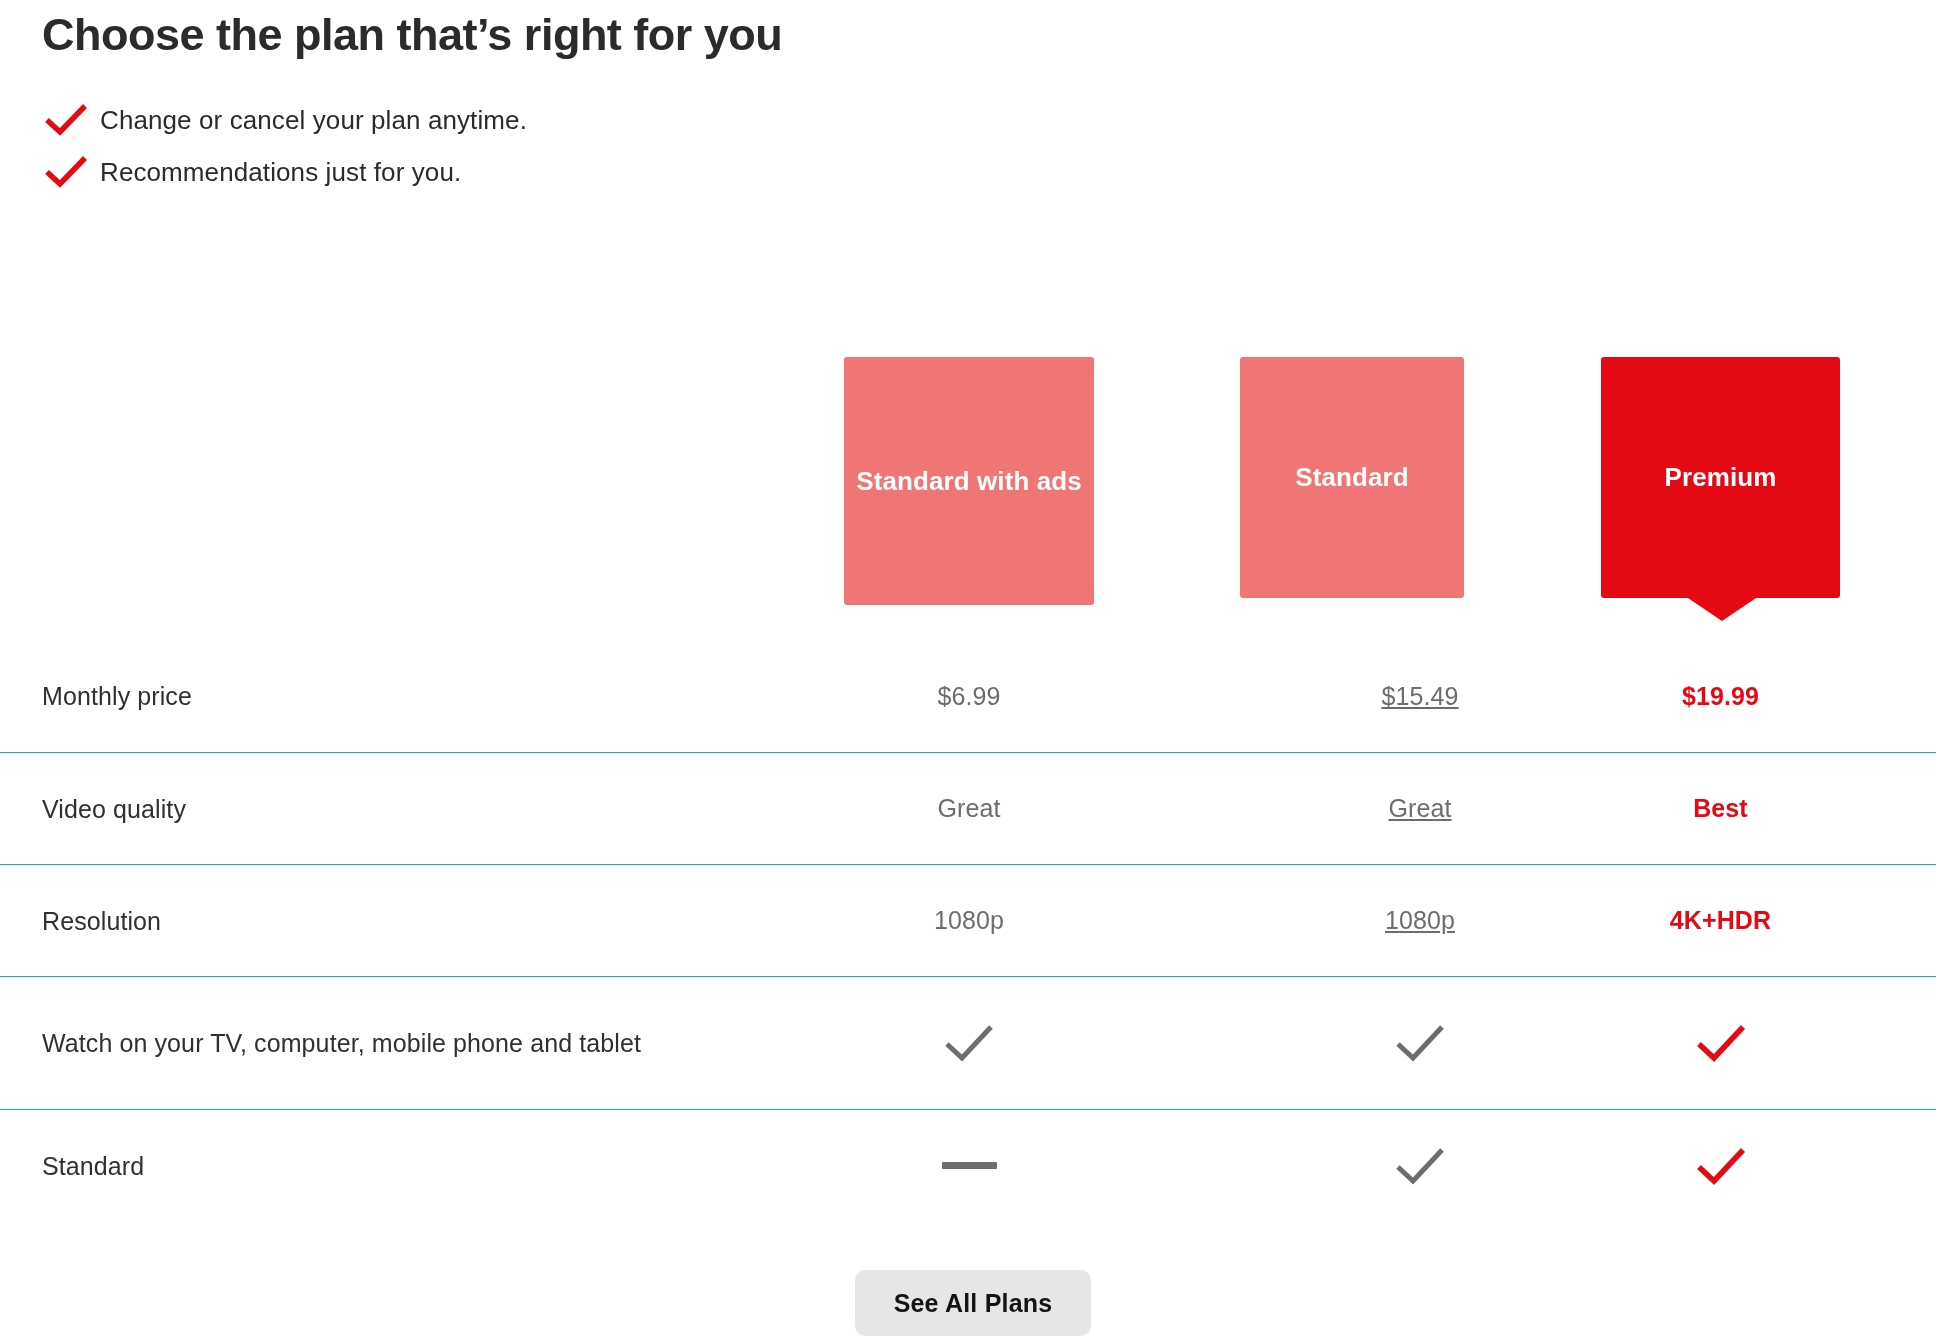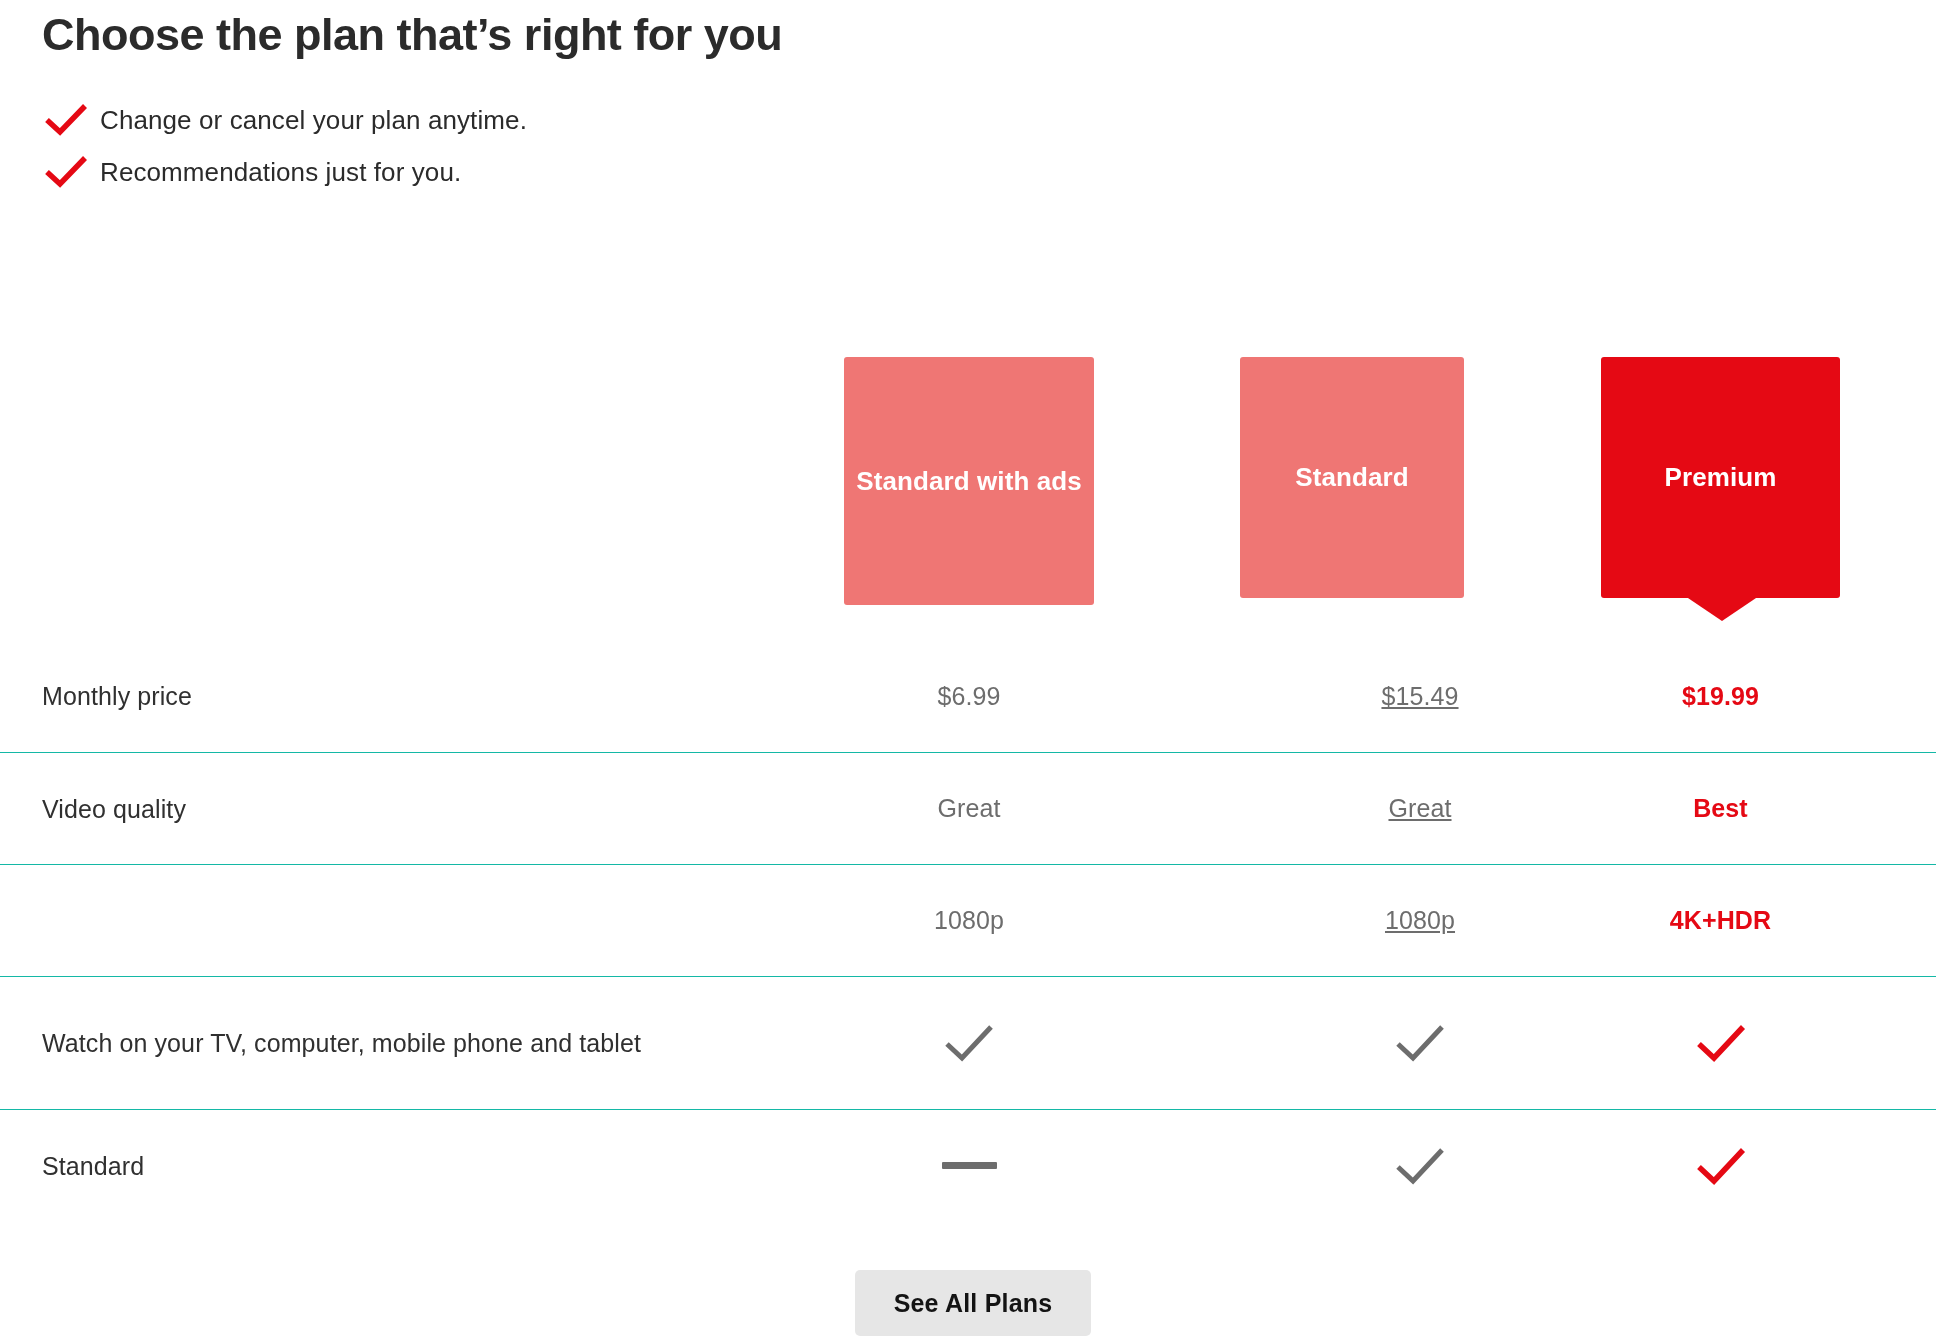--- a/index.html
+++ b/index.html
@@ -68,21 +68,21 @@
   .cell.c2 { left:1601px; width:239px; }
   .val-muted { color:#6d6d6d; font-weight:400; }
   .val-accent { color:#E50914; font-weight:700; }
   .cell svg { display:block; }
   .dash { width:55px; height:7px; background:#6d6d6d; border-radius:1px; }
 
   
   .see-all-plans {
     position:absolute; left:855px; top:1270px;
     width:236px; height:66px;
-    background:#e6e6e6; border:none; border-radius:5px;
+    background:#e6e6e6; border:none; border-radius:10px;
     font-family:"Liberation Sans", sans-serif;
     font-size:25px; font-weight:700; color:#141414;
     letter-spacing:0.2px; cursor:pointer;
     display:flex; align-items:center; justify-content:center;
   }
 </style>
 </head>
 <body>
 
 <div class="page">
@@ -131,20 +131,21 @@
     </div>
 
     <div class="trow">
       <div class="feature-label">Video quality</div>
       <div class="cell c0 val-muted">Great</div>
       <div class="cell c1 val-muted">Great</div>
       <div class="cell c2 val-accent">Best</div>
     </div>
 
     <div class="trow">
+      <div class="feature-label">Resolution</div>
       <div class="cell c0 val-muted">1080p</div>
       <div class="cell c1 val-muted">1080p</div>
       <div class="cell c2 val-accent">4K+HDR</div>
     </div>
 
     <div class="trow tall">
       <div class="feature-label">Watch on your TV, computer, mobile phone and tablet</div>
       <div class="cell c0">
         <span>
           <svg width="52" height="40" viewBox="0 0 52 40">

